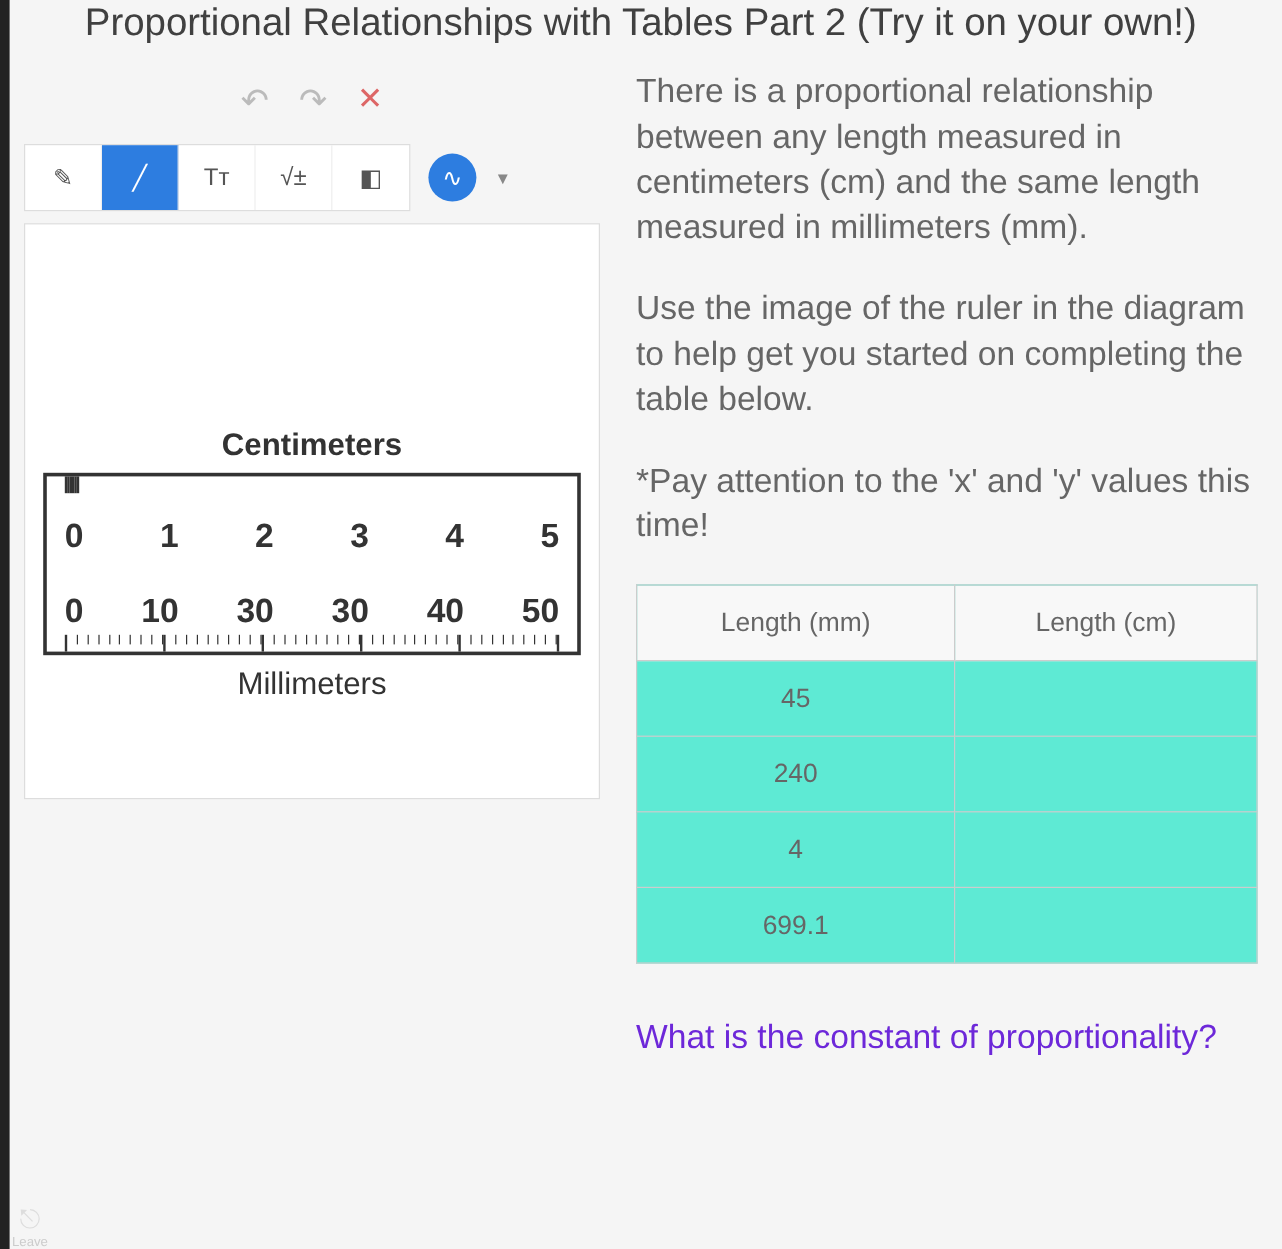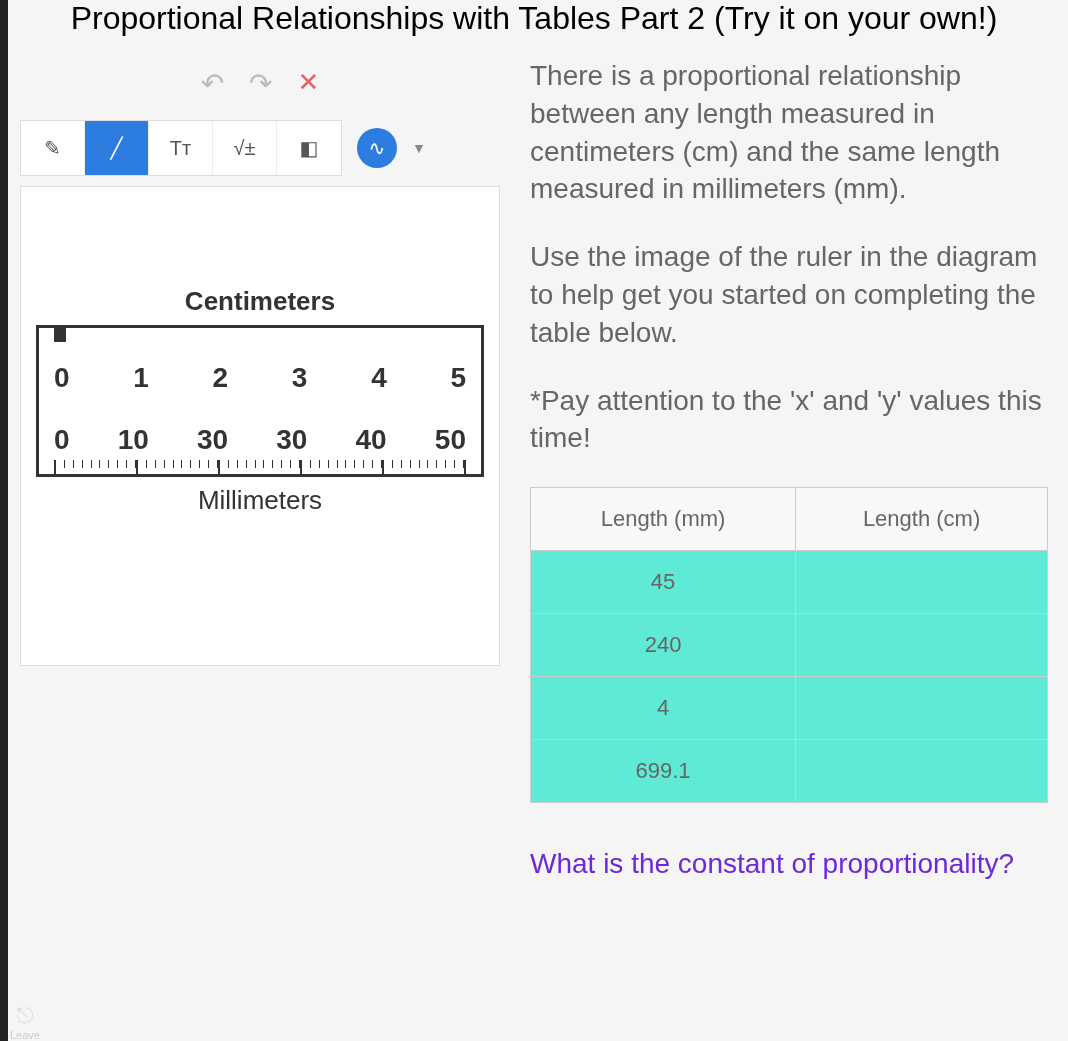--- a/index.html
+++ b/index.html
@@ -18,21 +18,21 @@
       height: 100%;
     }
     .title-wrap {
       text-align: center;
       padding: 0 0 20px 0;
       color: #888;
     }
     .title {
       font-size: 32px;
       font-weight: 400;
-      color: #000000;
+      color: #404040;
     }
     .content {
       display: flex;
       gap: 30px;
     }
     .left-col {
       width: 480px;
       flex-shrink: 0;
     }
     .right-col {
@@ -102,21 +102,21 @@
       cursor: pointer;
     }
     .canvas-area {
       border: 1px solid #ddd;
       background: #fff;
       margin-top: 10px;
       padding: 30px 15px 80px 15px;
       min-height: 480px;
       display: flex;
       flex-direction: column;
-      justify-content: center;
+      justify-content: flex-end;
     }
     .ruler-title {
       text-align: center;
       font-size: 26px;
       font-weight: bold;
       color: #333;
       margin-bottom: 8px;
     }
     .ruler {
       border: 3px solid #333;

